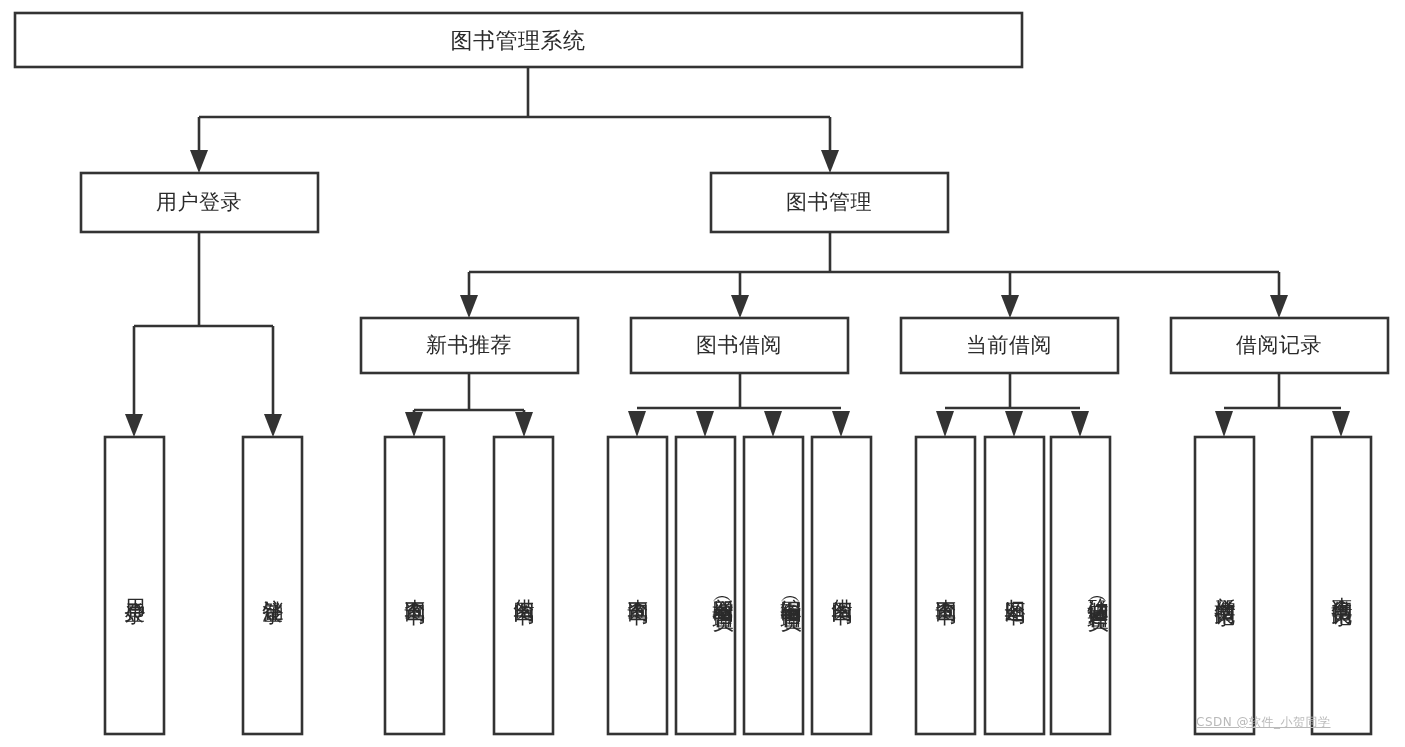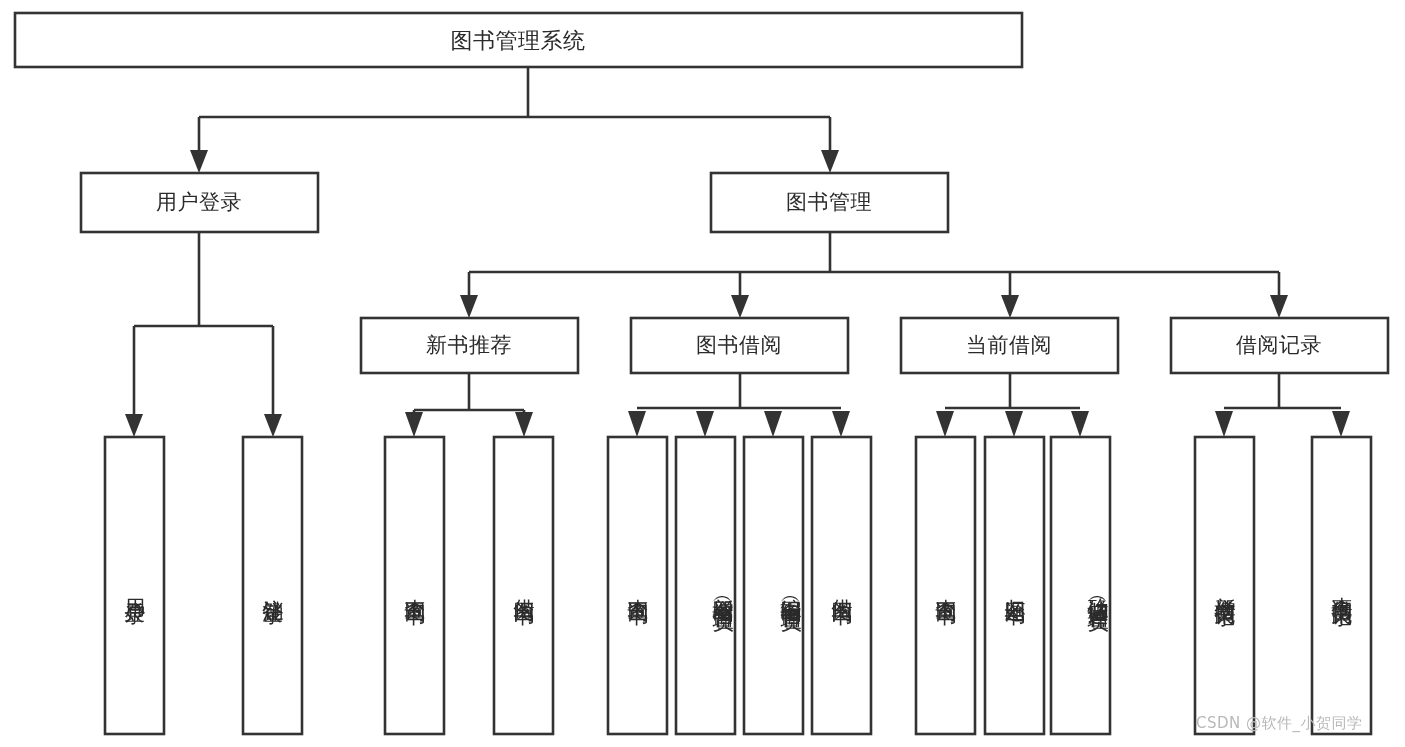--- a/index.html
+++ b/index.html
@@ -66,25 +66,26 @@
     font-size: 21px;
     line-height: 1.18;
     letter-spacing: 2px;
     color: #2b2b2b;
     white-space: nowrap;
     pointer-events: none;
   }
   .watermark {
     position: absolute;
     font-family: "DejaVu Sans", "Liberation Sans", sans-serif;
-    font-size: 15px;
+    font-size: 12px;
     color: #b9b9b9;
     letter-spacing: 0.5px;
     white-space: nowrap;
     user-select: none;
+    text-decoration: underline;
   }
 </style>
 </head>
 <body>
 
 <div id="diagram-root">
 
   <svg id="diagram-svg" viewBox="0 0 1405 747" xmlns="http://www.w3.org/2000/svg">
 
     <g>

